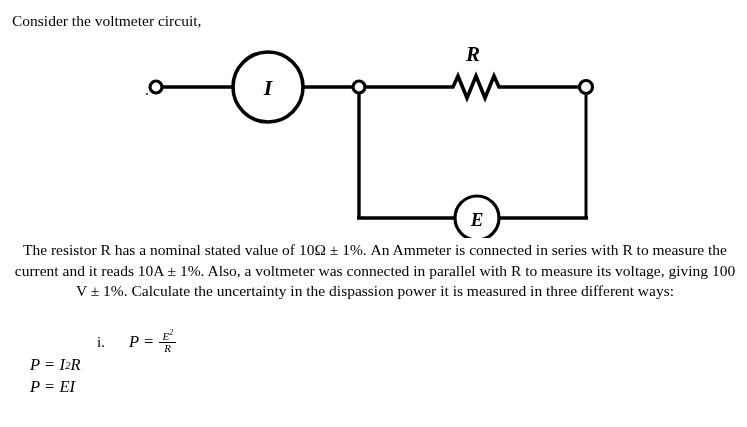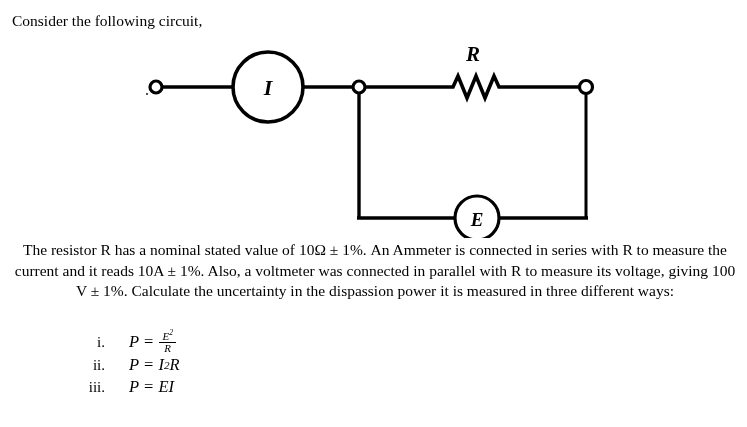--- a/index.html
+++ b/index.html
@@ -99,21 +99,21 @@
   .artifact-dot {
     position: absolute;
     width: 2px;
     height: 2px;
     background: #555;
   }
 </style>
 </head>
 <body>
 
-<div id="intro-line">Consider the following circuit,</div>
+<div id="intro-line">Consider the voltmeter circuit,</div>
 
 <svg id="circuit-figure" viewBox="0 0 747 200" width="747" height="200">
 
   <circle cx="156" cy="49" r="6" fill="#ffffff" stroke="#000000" stroke-width="3.2"></circle>
 
   <line x1="162" y1="49" x2="233" y2="49" stroke="#000000" stroke-width="3.4"></line>
 
   <circle cx="268" cy="49" r="35" fill="#ffffff" stroke="#000000" stroke-width="3.6"></circle>
   <text x="268" y="57" text-anchor="middle" font-family="Liberation Serif, DejaVu Serif, serif" font-size="22" font-style="italic" font-weight="bold" fill="#000000">I</text>
 
@@ -155,32 +155,30 @@
       <span class="mathvar">P</span>
       <span class="eq">=</span>
       <span class="frac">
         <span class="num"><span class="mathvar">E</span><span class="sup">2</span></span>
         <span class="den mathvar">R</span>
       </span>
     </span>
   </div>
 
   <div class="formula-row">
-    <span class="roman">ii.</span>
     <span class="formula">
       <span class="mathvar">P</span>
       <span class="eq">=</span>
       <span class="mathvar">I</span>
         <span class="sup">2</span>
         <span class="mathvar">R</span>
     </span>
   </div>
 
   <div class="formula-row">
-    <span class="roman">iii.</span>
     <span class="formula">
       <span class="mathvar">P</span>
       <span class="eq">=</span>
       <span class="mathvar">EI</span>
     </span>
   </div>
 
 </div>
 
 </body></html>

